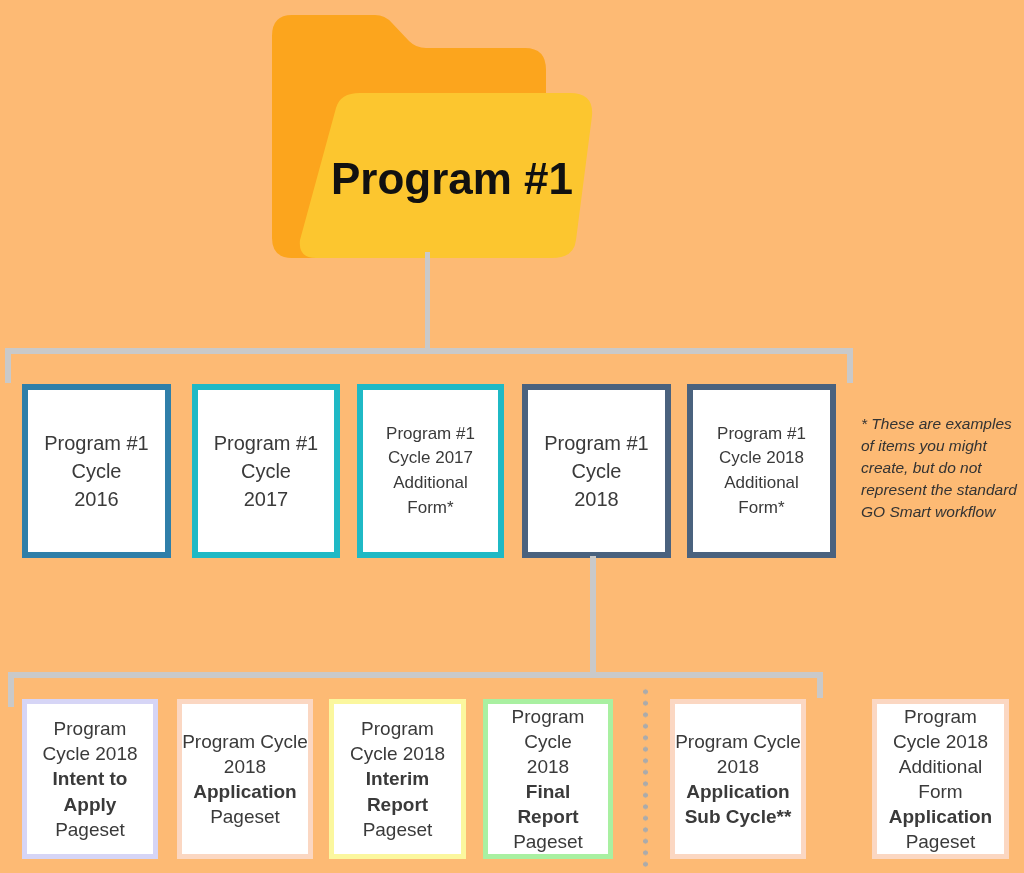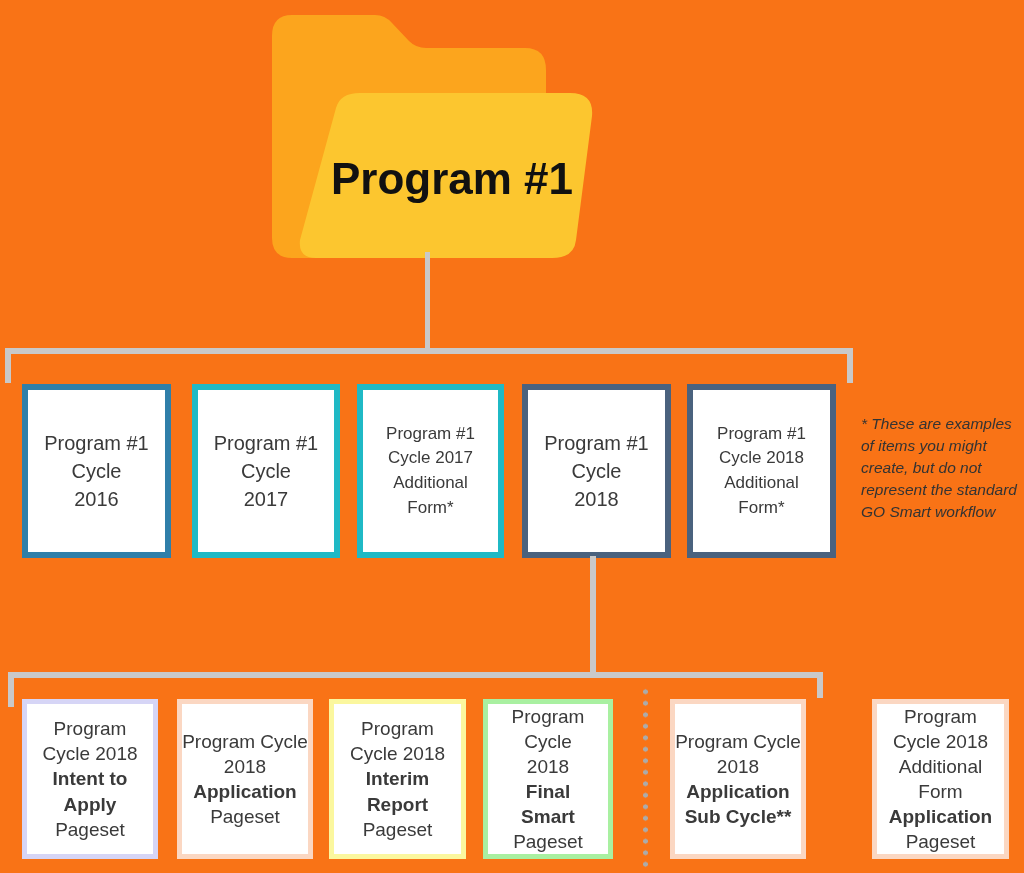--- a/index.html
+++ b/index.html
@@ -1,17 +1,17 @@
 <!DOCTYPE html>
 <html><head>
 <meta charset="utf-8">
 <style>
   html,body{margin:0;padding:0;background:#ffffff;}
   #canvas{
-    position:relative;width:1024px;height:873px;background:#f97316;
+    position:relative;width:1024px;height:873px;background:#fdba74;
     font-family:"Liberation Sans", sans-serif;overflow:hidden;
   }
   .line{position:absolute;background:#c9c9c9;}
   .box{
     position:absolute;display:flex;align-items:center;justify-content:center;
     background:#ffffff;text-align:center;color:#3a3a3a;box-sizing:border-box;
   }
   .cycle-box{top:384px;height:174px;border:6px solid #888;}
   .cycle-box .bx-text{white-space:pre-line;font-size:20px;line-height:1.4;}
   .cycle-box.small .bx-text{font-size:17px;line-height:1.45;}
@@ -105,21 +105,21 @@
     <span class="bx-text"><span>Program
 Cycle 2018
 </span><b>Interim
 Report</b><span>
 Pageset</span></span>
   </div>
   <div class="box pageset-box" style="left: 483px; width: 130px; border-color: rgb(169, 240, 161);">
     <span class="bx-text"><span>Program Cycle
 2018
 </span><b>Final
-Smart</b><span>
+Report</b><span>
 Pageset</span></span>
   </div>
   <div class="box pageset-box" style="left: 670px; width: 136px; border-color: rgb(251, 215, 194);">
     <span class="bx-text"><span>Program Cycle
 2018
 </span><b>Application
 Sub Cycle**</b><span></span></span>
   </div>
   <div class="box pageset-box" style="left: 872px; width: 137px; border-color: rgb(251, 215, 194);">
     <span class="bx-text"><span>Program

